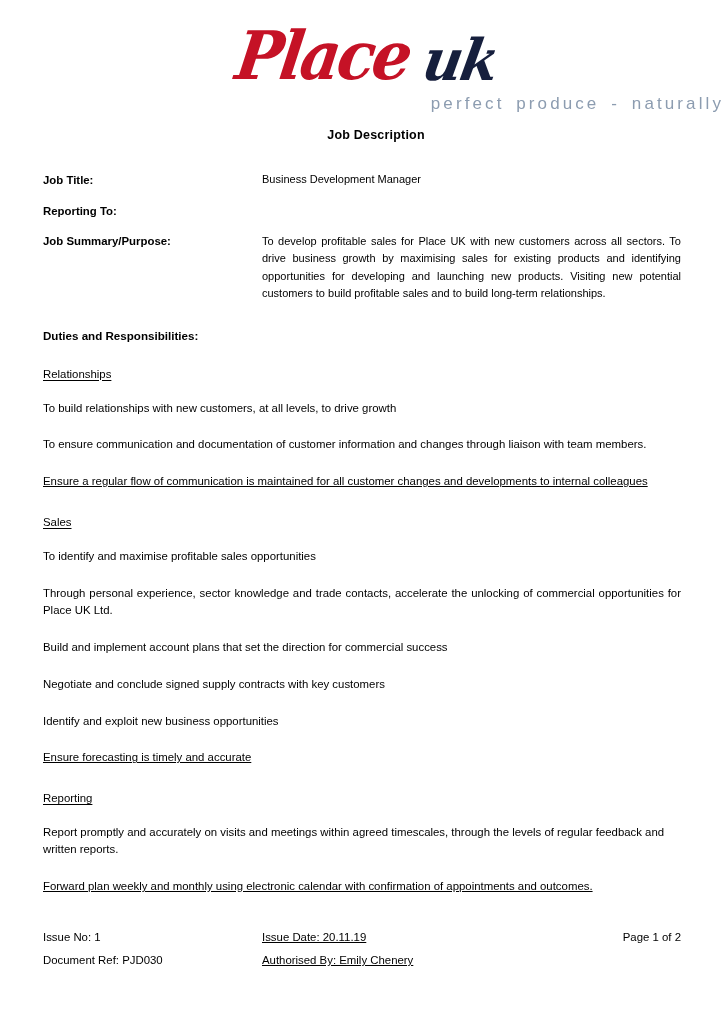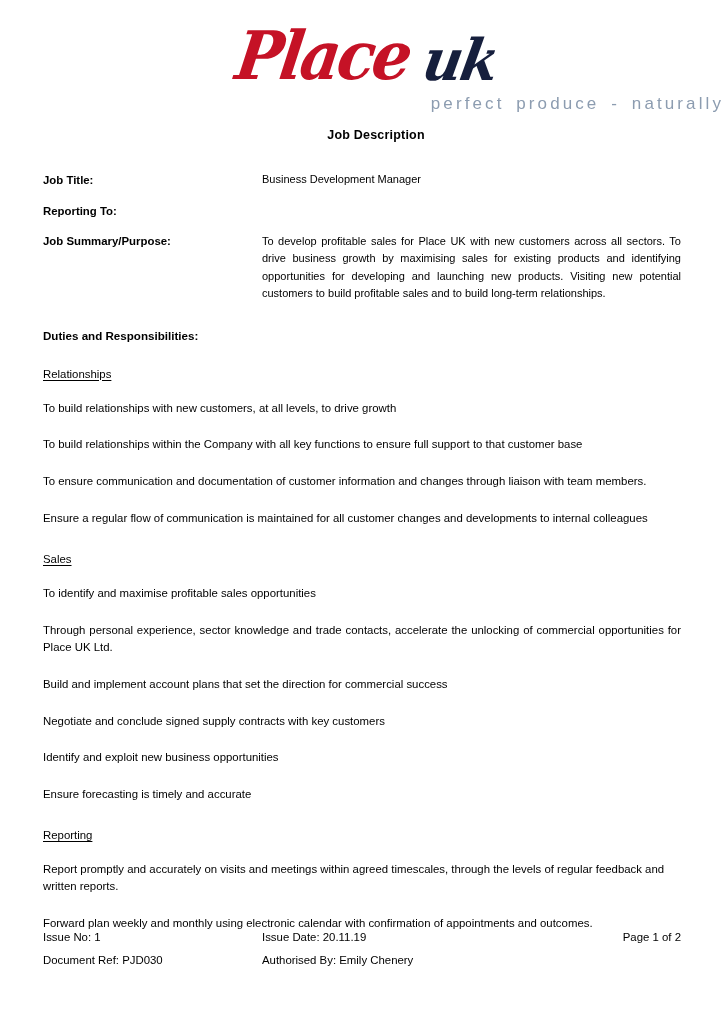--- a/index.html
+++ b/index.html
@@ -140,20 +140,21 @@
   .para {
     font-size: 11.4px;
     line-height: 1.48;
     margin: 0 0 20px 0;
   }
   .para.justified {
     text-align: justify;
   }
   .para:last-child {
     margin-bottom: 0;
+    text-decoration: underline;
   }
 
   
   .footer {
     position: absolute;
     left: 43px;
     top: 932px;
     width: 638px;
     font-size: 11.4px;
     line-height: 1.0;
@@ -163,20 +164,21 @@
     align-items: baseline;
     margin-bottom: 12px;
   }
   .footer-col-left {
     width: 219px;
     flex: 0 0 219px;
   }
   .footer-col-mid {
     width: 300px;
     flex: 0 0 300px;
+    text-decoration: underline;
   }
   .footer-col-right {
     flex: 1 1 auto;
     text-align: right;
   }
 </style>
 </head>
 <body>
 
 <div class="page">
@@ -204,21 +206,20 @@
           <div class="field-value justified">To develop profitable sales for Place UK with new customers across all sectors. To drive business growth by maximising sales for existing products and identifying opportunities for developing and launching new products. Visiting new potential customers to build profitable sales and to build long-term relationships.</div>
         </div>
       </div>
 
     <div class="section-heading">Duties and Responsibilities:</div>
 
     <div id="duties-sections">
         <div>
           <div class="sub-heading-wrap"><div class="sub-heading">Relationships</div></div>
           <p class="para">To build relationships with new customers, at all levels, to drive growth</p>
-          <p class="para">To build relationships within the Company with all key functions to ensure full support to that customer base</p>
           <p class="para">To ensure communication and documentation of customer information and changes through liaison with team members.</p>
           <p class="para">Ensure a regular flow of communication is maintained for all customer changes and developments to internal colleagues</p>
         </div>
         <div>
           <div class="sub-heading-wrap"><div class="sub-heading">Sales</div></div>
           <p class="para">To identify and maximise profitable sales opportunities</p>
           <p class="para justified">Through personal experience, sector knowledge and trade contacts, accelerate the unlocking of commercial opportunities for Place UK Ltd.</p>
           <p class="para">Build and implement account plans that set the direction for commercial success</p>
           <p class="para">Negotiate and conclude signed supply contracts with key customers</p>
           <p class="para">Identify and exploit new business opportunities</p>

